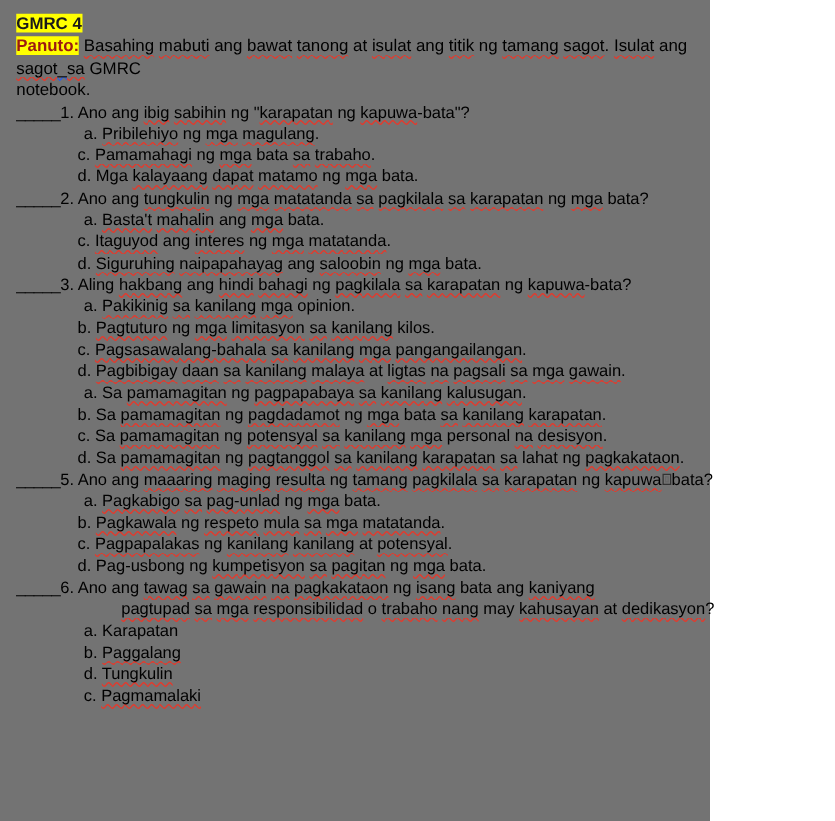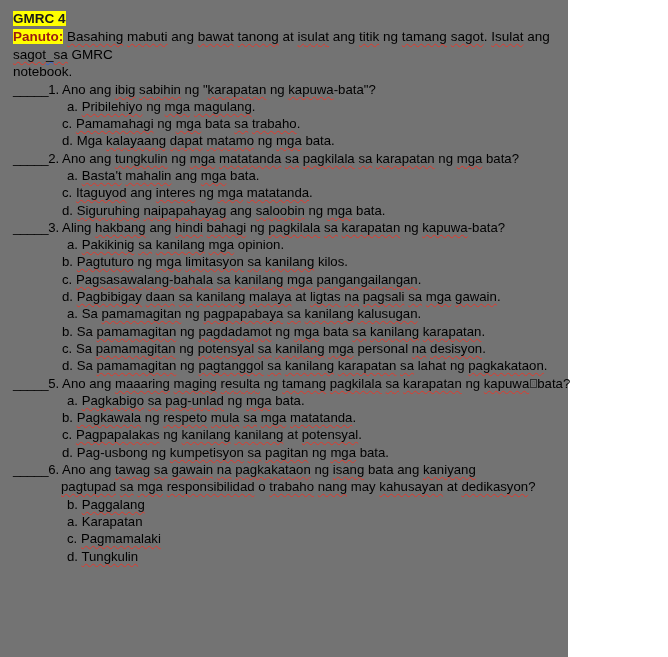--- a/index.html
+++ b/index.html
@@ -59,20 +59,21 @@
     text-underline-offset: 1px;
     color: #000;
   }
   .qtext { }
 
   .qcont {
     font-size: 13.2px;
     line-height: 17.3px;
     padding-left: 57px;
     white-space: nowrap;
+    margin-left: 36px;
   }
 
   .opt {
     font-size: 13.2px;
     line-height: 17.3px;
     padding-left: 58px;
     white-space: nowrap;
   }
   .opt.first-opt { padding-left: 63px; }
 
@@ -154,19 +155,19 @@
     <div class="qline"><span class="blank">_____</span><span class="qtext">5.</span> <span class="qtext">Ano ang <span class="sq">maaaring</span> <span class="sq">maging</span> <span class="sq">resulta</span> ng <span class="sq">tamang</span> <span class="sq">pagkilala</span> <span class="sq">sa</span> <span class="sq">karapatan</span> ng <span class="sq">kapuwa</span><span class="tofu"></span>bata?</span></div>
     <div class="opt first-opt"><span>a. <span class="sq">Pagkabigo</span> <span class="sq">sa</span> <span class="sq">pag-unlad</span> ng <span class="sq">mga</span> bata.</span></div>
     <div class="opt"><span>b. <span class="sq">Pagkawala</span> ng <span class="sq">respeto</span> <span class="sq">mula</span> <span class="sq">sa</span> <span class="sq">mga</span> <span class="sq">matatanda</span>.</span></div>
     <div class="opt"><span>c. <span class="sq">Pagpapalakas</span> ng <span class="sq">kanilang</span> <span class="sq">kanilang</span> at <span class="sq">potensyal</span>.</span></div>
     <div class="opt"><span>d. Pag-usbong ng <span class="sq">kumpetisyon</span> <span class="sq">sa</span> <span class="sq">pagitan</span> ng <span class="sq">mga</span> bata.</span></div>
   </div>
 
   <div class="qblock">
     <div class="qline"><span class="blank">_____</span><span class="qtext">6.</span> <span class="qtext">Ano ang <span class="sq">tawag</span> <span class="sq">sa</span> <span class="sq">gawain</span> <span class="sq">na</span> <span class="sq">pagkakataon</span> ng <span class="sq">isang</span> bata ang <span class="sq">kaniyang</span></span></div>
     <div class="qcont"><span class="sq">pagtupad</span> <span class="sq">sa</span> <span class="sq">mga</span> <span class="sq">responsibilidad</span> o <span class="sq">trabaho</span> <span class="sq">nang</span> may <span class="sq">kahusayan</span> at <span class="sq">dedikasyon</span>?</div>
+    <div class="opt first-opt"><span>a. Karapatan</span></div>
     <div class="opt first-opt"><span>b. <span class="sq">Paggalang</span></span></div>
-    <div class="opt first-opt"><span>a. Karapatan</span></div>
+    <div class="opt first-opt"><span>d. <span class="sq">Tungkulin</span></span></div>
     <div class="opt first-opt"><span>c. <span class="sq">Pagmamalaki</span></span></div>
-    <div class="opt first-opt"><span>d. <span class="sq">Tungkulin</span></span></div>
   </div>
 
 </div>
 
 </body></html>

